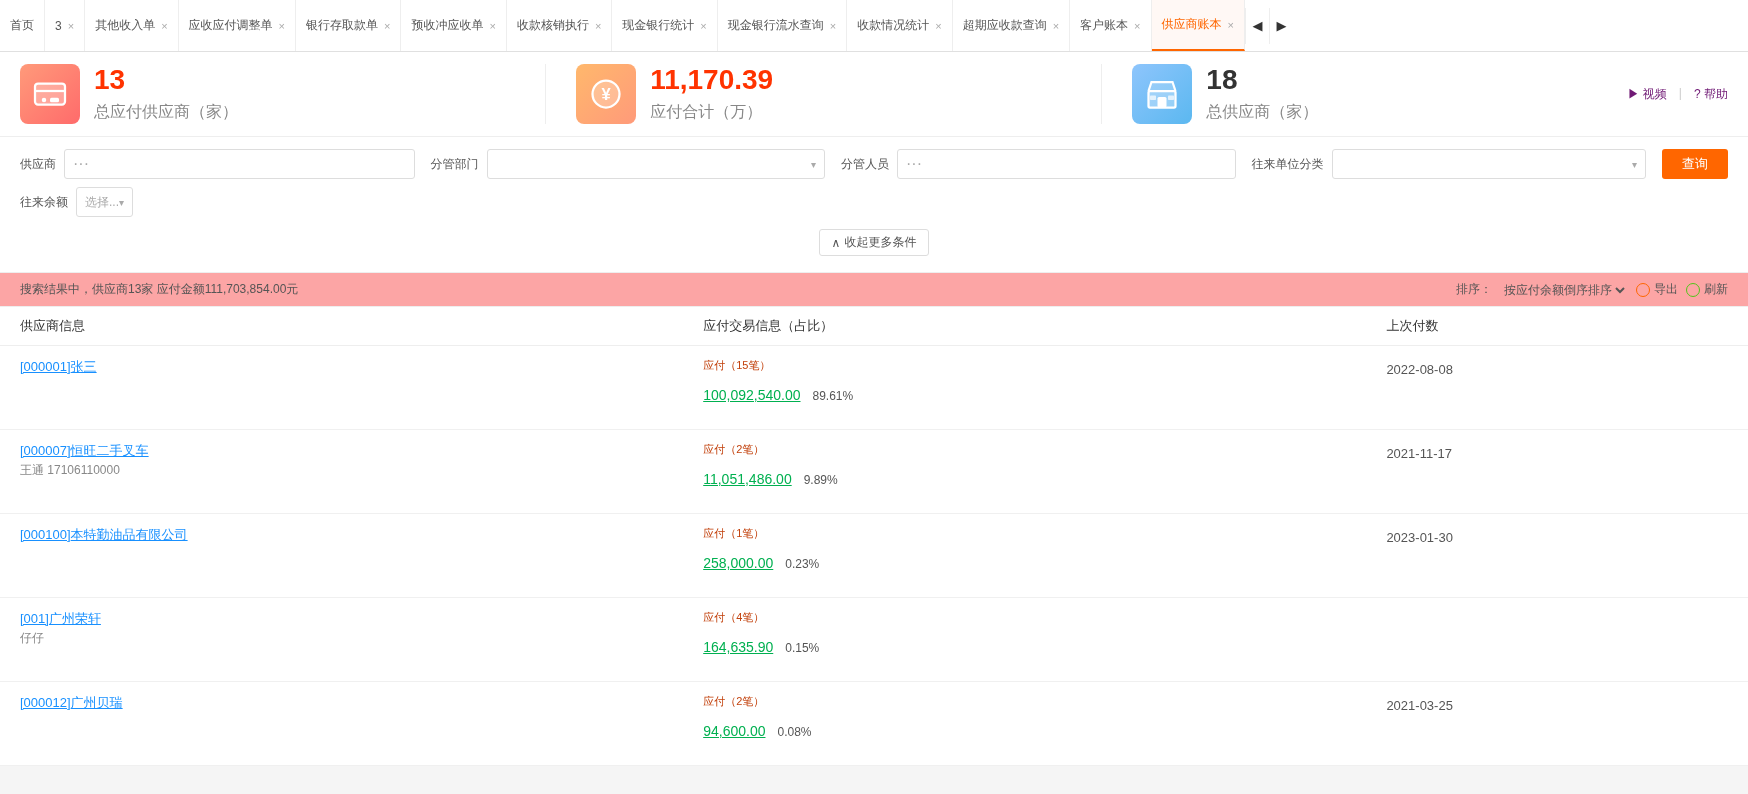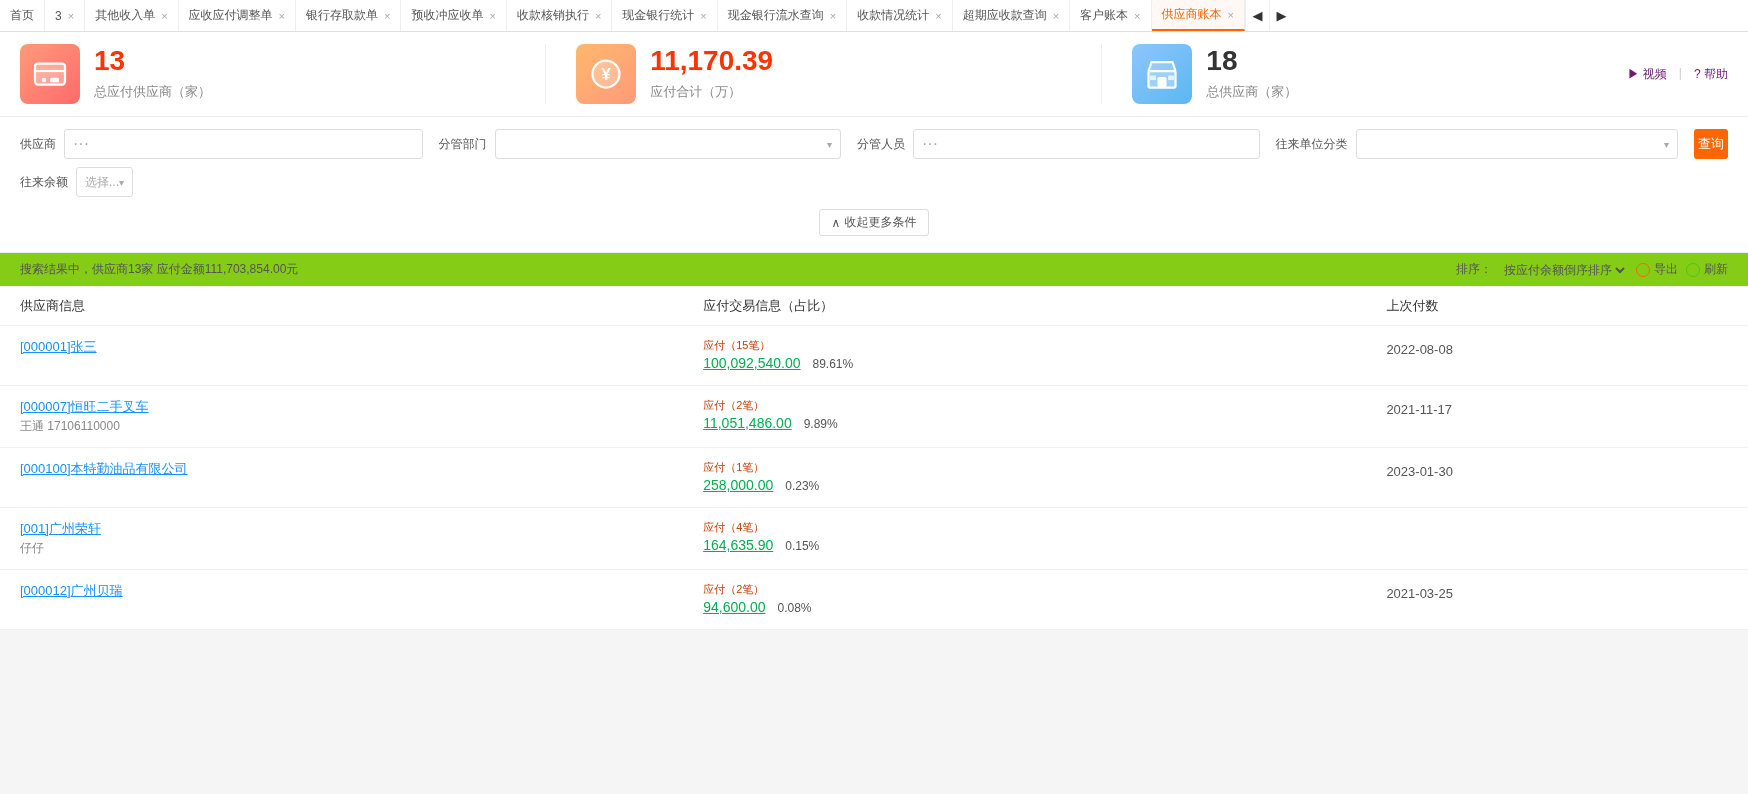--- a/index.html
+++ b/index.html
@@ -1,21 +1,21 @@
 <!DOCTYPE html>
 <html><head>
   <meta charset="utf-8">
   <style>
     * { box-sizing: border-box; margin: 0; padding: 0; }
     body { font-family: 'Microsoft YaHei', Arial, sans-serif; font-size: 13px; background: #f5f5f5; color: #333; }
 
     
     .nav-bar {
       display: flex; align-items: center; background: #fff;
-      border-bottom: 1px solid #e0e0e0; height: 32px; overflow: hidden;
+      border-bottom: 1px solid #e0e0e0; height: 52px; overflow: hidden;
     }
     .nav-item {
       display: flex; align-items: center; padding: 0 10px; height: 100%;
       white-space: nowrap; cursor: pointer; font-size: 12px; color: #555;
       border-right: 1px solid #eee; flex-shrink: 0;
     }
     .nav-item.active { color: #ff6600; background: #fff8f5; border-bottom: 2px solid #ff6600; text-align: right; }
     .nav-item .close-x { margin-left: 6px; color: #aaa; font-size: 11px; }
     .nav-arrow { width: 24px; height: 36px; display: flex; align-items: center; justify-content: center; cursor: pointer; border-left: 1px solid #eee; flex-shrink: 0; }
 
@@ -24,51 +24,51 @@
       display: flex; background: #fff; border-bottom: 1px solid #eee; padding: 12px 20px; align-items: center;
     }
     .stat-card { display: flex; align-items: center; flex: 1; }
     .stat-icon { width: 60px; height: 60px; margin-right: 14px; }
     .stat-icon.payable { background: linear-gradient(135deg, #ff9a7a, #ff6b6b); border-radius: 8px; display: flex; align-items: center; justify-content: center; }
     .stat-icon.amount { background: linear-gradient(135deg, #ffb86c, #ff9a7a); border-radius: 8px; display: flex; align-items: center; justify-content: center; }
     .stat-icon.vendor { background: linear-gradient(135deg, #8ec5fc, #5bb8f0); border-radius: 8px; display: flex; align-items: center; justify-content: center; }
     .stat-icon svg { width: 36px; height: 36px; fill: rgba(255,255,255,0.9); }
     .stat-value { font-size: 28px; font-weight: bold; color: #ff3300; line-height: 1; }
     .stat-value.dark { color: #333; }
-    .stat-label { font-size: 13px; color: #888; margin-top: 8px; }
+    .stat-label { font-size: 16px; color: #888; margin-top: 8px; }
     .stat-divider { width: 1px; background: #eee; height: 60px; margin: 0 30px; }
     .top-right-links { margin-left: auto; font-size: 12px; color: #888; display: flex; gap: 12px; }
     .top-right-links span { cursor: pointer; color: #701a75; }
 
     
     .filter-section { background: #fff; padding: 12px 20px; border-bottom: 1px solid #eee; }
     .filter-row { display: flex; align-items: center; gap: 16px; margin-bottom: 8px; }
     .filter-item { display: flex; align-items: center; gap: 8px; flex: 1; }
     .filter-label { font-size: 12px; color: #555; white-space: nowrap; flex-shrink: 0; }
     .filter-input {
       flex: 1; height: 30px; border: 1px solid #ddd; border-radius: 3px; padding: 0 8px;
       font-size: 12px; color: #333; background: #fff; cursor: pointer; display: flex;
       align-items: center; justify-content: space-between; min-width: 0;
     }
     .filter-input .dots { color: #aaa; font-size: 16px; }
     .filter-input .chevron { color: #aaa; font-size: 10px; }
     .filter-btn {
       background: #ff6600; color: #fff; border: none; border-radius: 3px;
-      padding: 0 4px; height: 30px; cursor: pointer; font-size: 13px; flex-shrink: 0;
+      padding: 0 20px; height: 30px; cursor: pointer; font-size: 13px; flex-shrink: 0;
     }
     .collapse-btn {
       display: flex; align-items: center; gap: 4px; color: #555; font-size: 12px;
       cursor: pointer; border: 1px solid #ddd; border-radius: 3px; padding: 4px 12px;
       background: #fff; margin: 4px auto; width: fit-content;
     }
 
     
     .result-bar {
       display: flex; align-items: center; justify-content: space-between;
-      padding: 8px 20px; background: #84cc16; border-bottom: 1px solid #eee; font-size: 12px; color: #555;
+      padding: 8px 20px; background: #fca5a5; border-bottom: 1px solid #eee; font-size: 12px; color: #555;
     }
     .result-bar .right-actions { display: flex; align-items: center; gap: 8px; }
     .result-bar .sort-label { color: #555; }
     .result-bar .sort-select { border: none; background: transparent; color: #555; font-size: 12px; cursor: pointer; }
     .action-btn { display: flex; align-items: center; gap: 4px; color: #555; cursor: pointer; font-size: 12px; }
     .action-btn .icon-circle { width: 14px; height: 14px; border-radius: 50%; border: 1.5px solid #ff6600; display: inline-block; }
     .action-btn .icon-circle.refresh { border-color: #52c41a; }
 
     
     .table-container { background: #fff; margin: 0; }
@@ -78,21 +78,21 @@
       font-size: 13px; color: #333; font-weight: 500;
     }
     .table-row {
       display: grid; grid-template-columns: 2fr 2fr 1fr;
       padding: 12px 20px; border-bottom: 1px solid #f0f0f0; align-items: start;
     }
     .table-row.highlighted { background: #fff3ee; }
     .supplier-name { color: #1890ff; text-decoration: underline; cursor: pointer; font-size: 13px; }
     .supplier-sub { font-size: 12px; color: #888; margin-top: 2px; }
     .trans-label { font-size: 11px; color: #c2410c; }
-    .trans-amount { color: #00b050; font-size: 14px; font-weight: 500; text-decoration: underline; cursor: pointer; margin: 2px 0; }
+    .trans-amount { color: #00b050; font-size: 14px; font-weight: 500; text-decoration: underline; cursor: pointer; margin: 14px 0; }
     .trans-percent { font-size: 12px; color: #555; margin-left: 12px; }
     .trans-row { display: flex; align-items: baseline; gap: 0; }
     .last-payment { font-size: 13px; color: #555; padding-top: 4px; }
 
     
     ::-webkit-scrollbar { width: 6px; }
     ::-webkit-scrollbar-track { background: #f1f1f1; }
     ::-webkit-scrollbar-thumb { background: #ccc; border-radius: 3px; }
   </style>
 </head>

